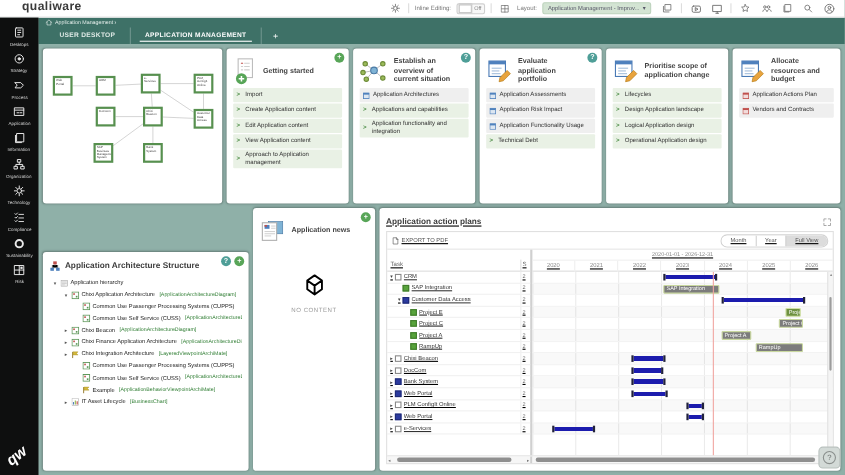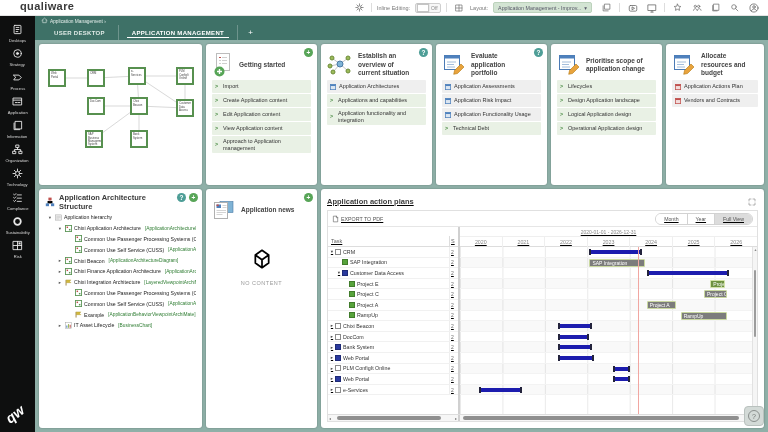--- a/index.html
+++ b/index.html
@@ -52,21 +52,21 @@
   .main { position:absolute; left:35px; top:40px; width:733px; height:392px; background:#8fb0a8;
           padding:4px; display:flex; flex-direction:column; gap:4px; }
   .prow { display:flex; gap:4px; min-height:0; }
   .prow1 { height:141px; }
   .prow2 { flex:1; }
   .card { background:#fff; border-radius:3px; padding:6px; position:relative; overflow:hidden;
           box-shadow:0 0 2px rgba(0,0,0,.3); }
   .prow1 .card:nth-child(1) { width:163px; }
   .prow1 .card:nth-child(n+2) { width:111px; }
   .prow1 .card:nth-child(6) { width:auto; flex:1; }
-  .prow2 .card:nth-child(1) { width:163px; }
+  .prow2 .card:nth-child(1) { width:187px;margin-top:40px; }
   .prow2 .card:nth-child(2) { width:111px; }
   .prow2 .card:nth-child(3) { flex:1;text-decoration:underline; }
 
   .card-title { font-size:7.5px; font-weight:bold; color:#3c3c3c; }
   .card-head { display:flex; align-items:center; gap:5px; min-height:30px; padding-right:11px; }
   .card-head .ct { font-size:6.5px; font-weight:bold; color:#444; line-height:1.3; }
   .corner { position:absolute; top:4px; right:4px; display:flex; gap:3px; }
   .cbtn { width:9px; height:9px; border-radius:50%; color:#fff; font-size:6.5px; line-height:9px;
           text-align:center; font-weight:bold; }
   .cbtn.add { background:#58a558; }

